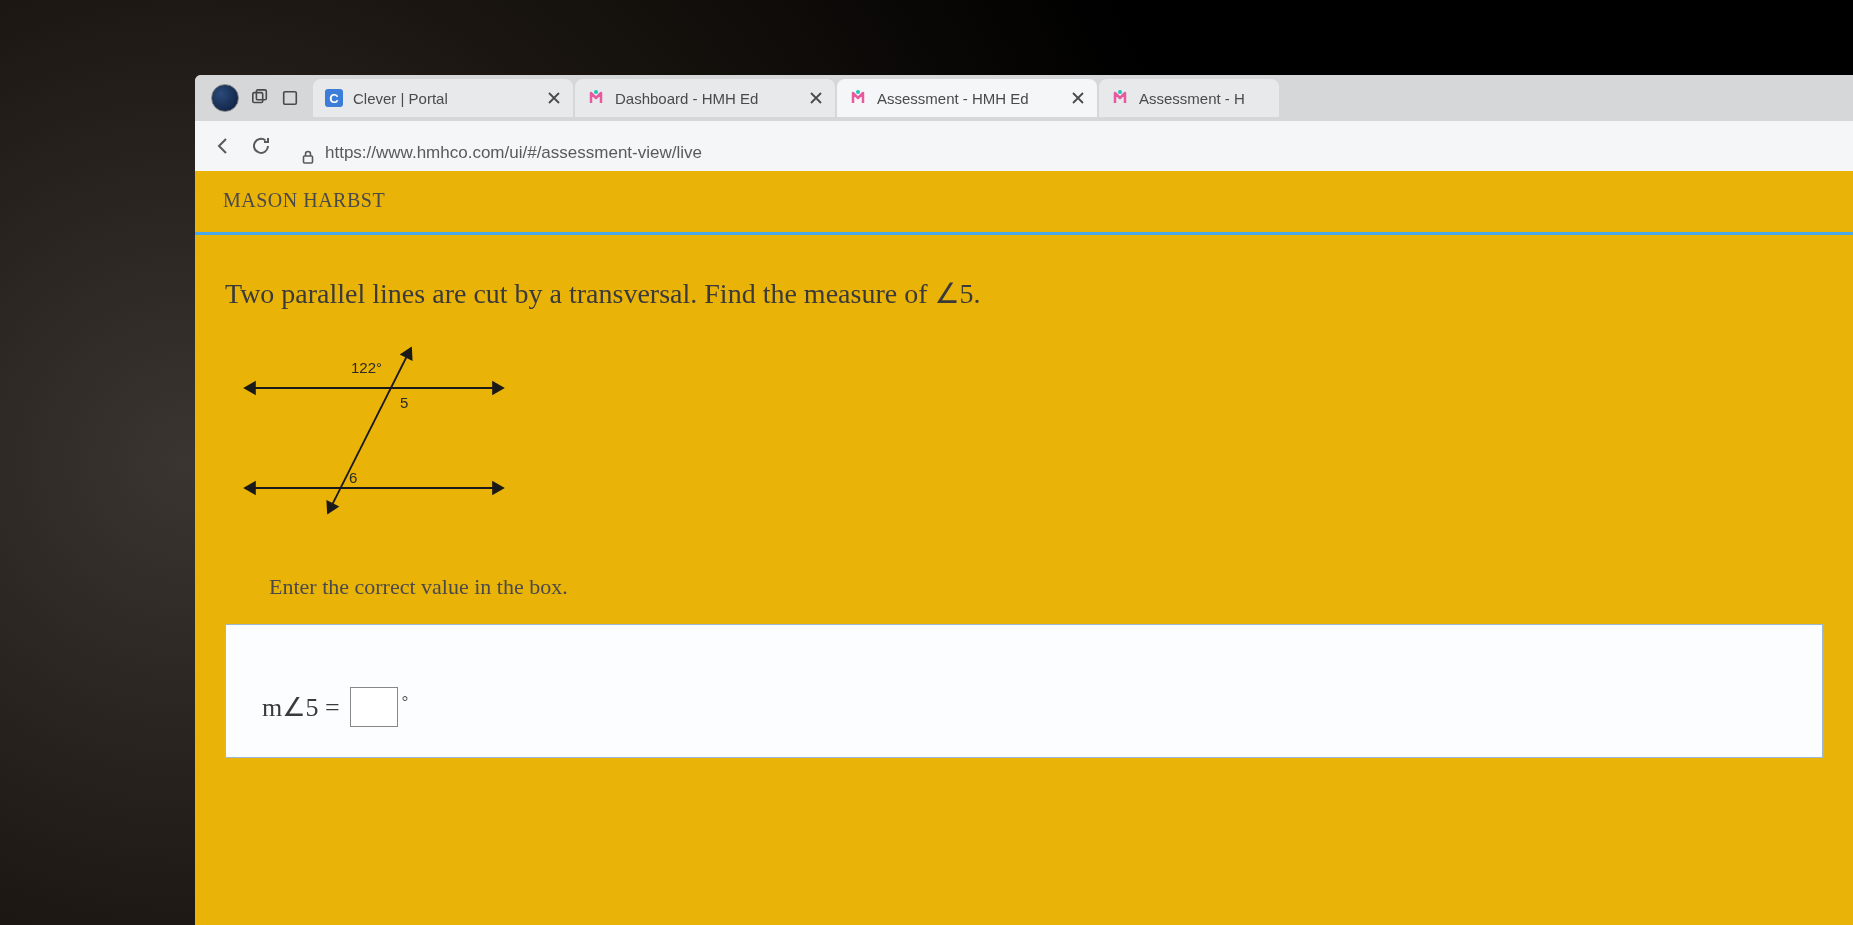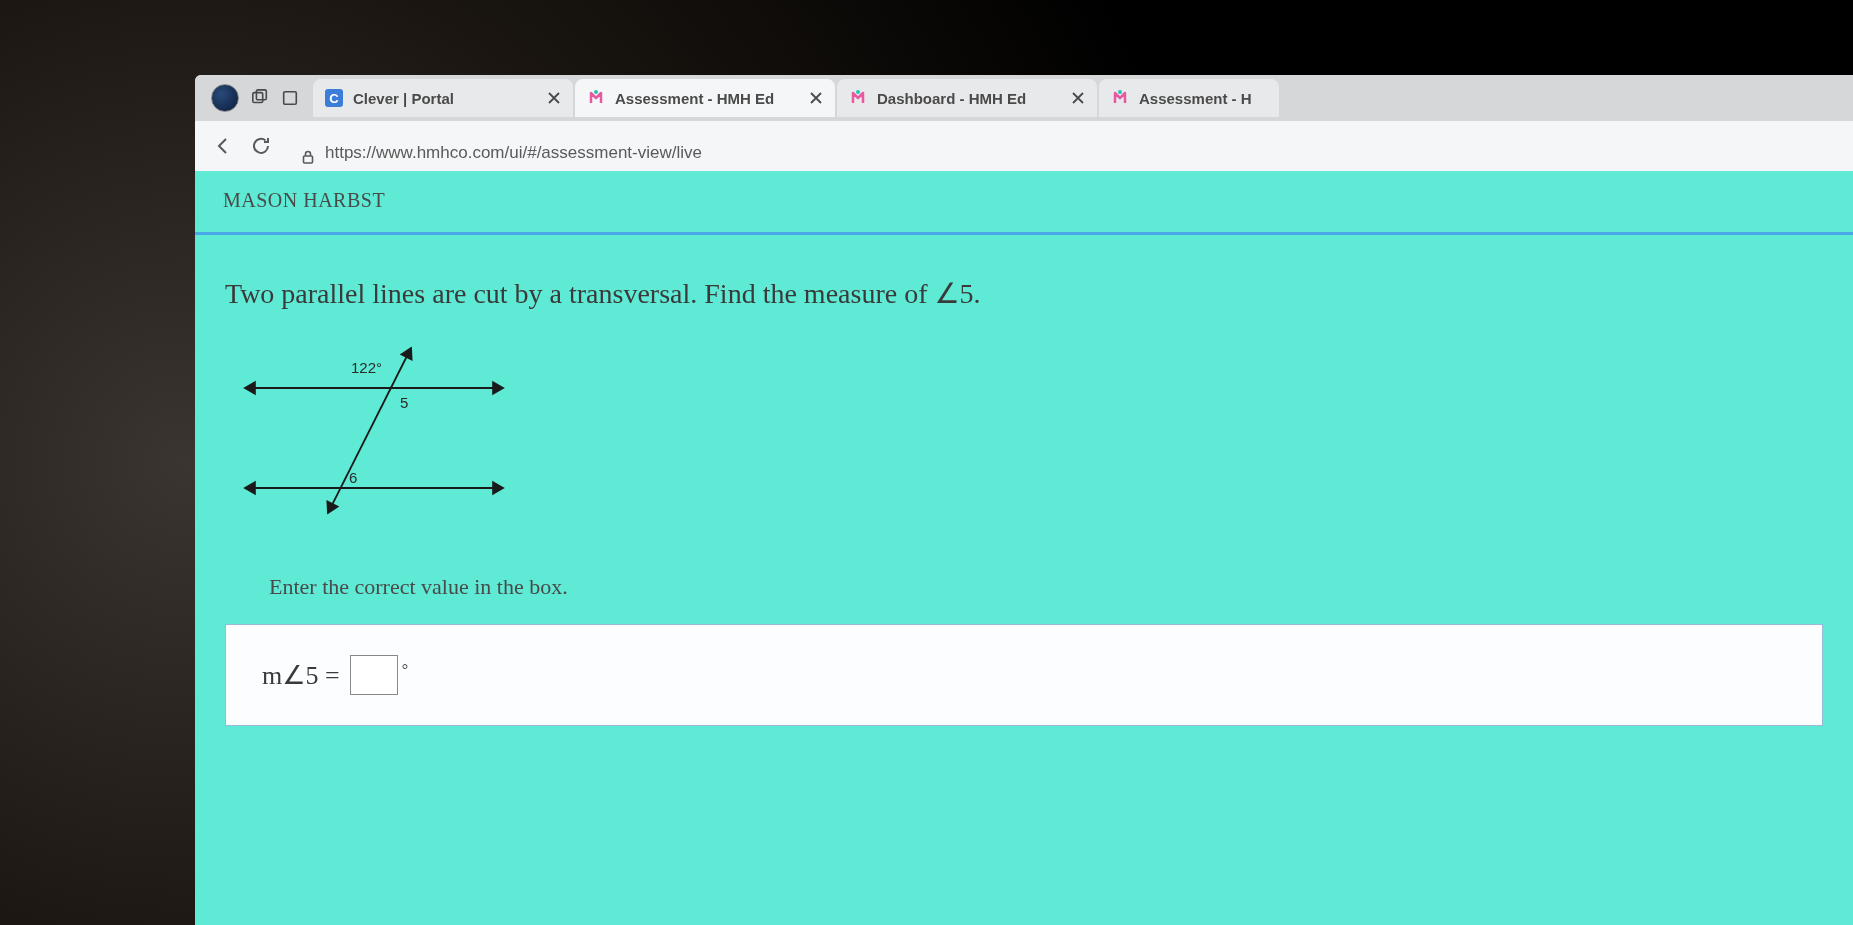--- a/index.html
+++ b/index.html
@@ -59,21 +59,21 @@
       margin-right: 2px;
       min-width: 260px;
       max-width: 280px;
       position: relative;
       color: #4a4a4a;
       font-size: 15px;
       gap: 10px;
     }
     .tab.active { background: #f5f6f7; }
     .tab .favicon { width: 18px; height: 18px; flex-shrink: 0; display: flex; align-items: center; justify-content: center; }
-    .tab .title { flex: 1; overflow: hidden; white-space: nowrap; text-overflow: ellipsis; font-weight: bold; }
+    .tab .title { flex: 1; overflow: hidden; white-space: nowrap; text-overflow: ellipsis; }
     .tab .close { width: 14px; height: 14px; flex-shrink: 0; }
     .tab .close svg { stroke: #4a4a4a; stroke-width: 1.8; }
     .clever-icon {
       width: 18px; height: 18px;
       background: #3b7dd8;
       border-radius: 3px;
       color: #fff;
       font-weight: bold;
       font-size: 13px;
       display: flex;
@@ -98,21 +98,21 @@
       align-items: flex-end;
       padding: 0 14px;
       color: #5a5a5a;
       font-size: 17px;
       gap: 10px;
     }
     .lock-icon { width: 14px; height: 14px; }
     .lock-icon svg { stroke: #5a5a5a; fill: none; stroke-width: 1.6; }
     .content-area {
       flex: 1;
-      background: #5eead4;
+      background: #eab308;
       overflow: hidden;
       position: relative;
     }
     .user-name {
       padding: 18px 28px 20px;
       font-family: Georgia, 'Times New Roman', serif;
       font-size: 20px;
       color: #4a4a4a;
       letter-spacing: 0.5px;
     }
@@ -148,20 +148,21 @@
       padding: 30px 36px;
       margin-top: 24px;
     }
     .answer-row {
       display: flex;
       align-items: center;
       font-family: Georgia, 'Times New Roman', serif;
       font-size: 26px;
       color: #3a3a3a;
       gap: 10px;
+      margin-top: 32px;
     }
     .answer-input {
       width: 48px;
       height: 40px;
       border: 1px solid #888;
       font-family: Georgia, serif;
       font-size: 22px;
       text-align: center;
       background: #fff;
     }
@@ -201,41 +202,41 @@
     <div class="tab">
       <div class="favicon">
           <div class="clever-icon">C</div>
         </div>
       <span class="title">Clever | Portal</span>
       <div class="close"><svg viewBox="0 0 14 14">
             <path d="M2 2 L12 12 M12 2 L2 12"></path>
           </svg></div>
     </div>
 
+    <div class="tab">
+      <div class="favicon hmh-icon">
+        <svg width="18" height="18" viewBox="0 0 18 18">
+            <path d="M4 14 L4 4 L9 9 L14 4 L14 14" fill="none" stroke="#e85aa0" stroke-width="2.5" stroke-linejoin="round"></path>
+            <circle cx="9" cy="3" r="2" fill="#20c4b8"></circle>
+          </svg>
+      </div>
+      <span class="title">Dashboard - HMH Ed</span>
+      <div class="close"><svg viewBox="0 0 14 14">
+            <path d="M2 2 L12 12 M12 2 L2 12"></path>
+          </svg></div>
+    </div>
+
     <div class="tab active">
       <div class="favicon hmh-icon">
         <svg width="18" height="18" viewBox="0 0 18 18">
             <path d="M4 14 L4 4 L9 9 L14 4 L14 14" fill="none" stroke="#e85aa0" stroke-width="2.5" stroke-linejoin="round"></path>
             <circle cx="9" cy="3" r="2" fill="#20c4b8"></circle>
           </svg>
       </div>
       <span class="title">Assessment - HMH Ed</span>
-      <div class="close"><svg viewBox="0 0 14 14">
-            <path d="M2 2 L12 12 M12 2 L2 12"></path>
-          </svg></div>
-    </div>
-
-    <div class="tab">
-      <div class="favicon hmh-icon">
-        <svg width="18" height="18" viewBox="0 0 18 18">
-            <path d="M4 14 L4 4 L9 9 L14 4 L14 14" fill="none" stroke="#e85aa0" stroke-width="2.5" stroke-linejoin="round"></path>
-            <circle cx="9" cy="3" r="2" fill="#20c4b8"></circle>
-          </svg>
-      </div>
-      <span class="title">Dashboard - HMH Ed</span>
       <div class="close"><svg viewBox="0 0 14 14">
             <path d="M2 2 L12 12 M12 2 L2 12"></path>
           </svg></div>
     </div>
 
     <div class="tab" style="min-width:180px">
       <div class="favicon hmh-icon">
         <svg width="18" height="18" viewBox="0 0 18 18">
             <path d="M4 14 L4 4 L9 9 L14 4 L14 14" fill="none" stroke="#e85aa0" stroke-width="2.5" stroke-linejoin="round"></path>
             <circle cx="9" cy="3" r="2" fill="#20c4b8"></circle>

